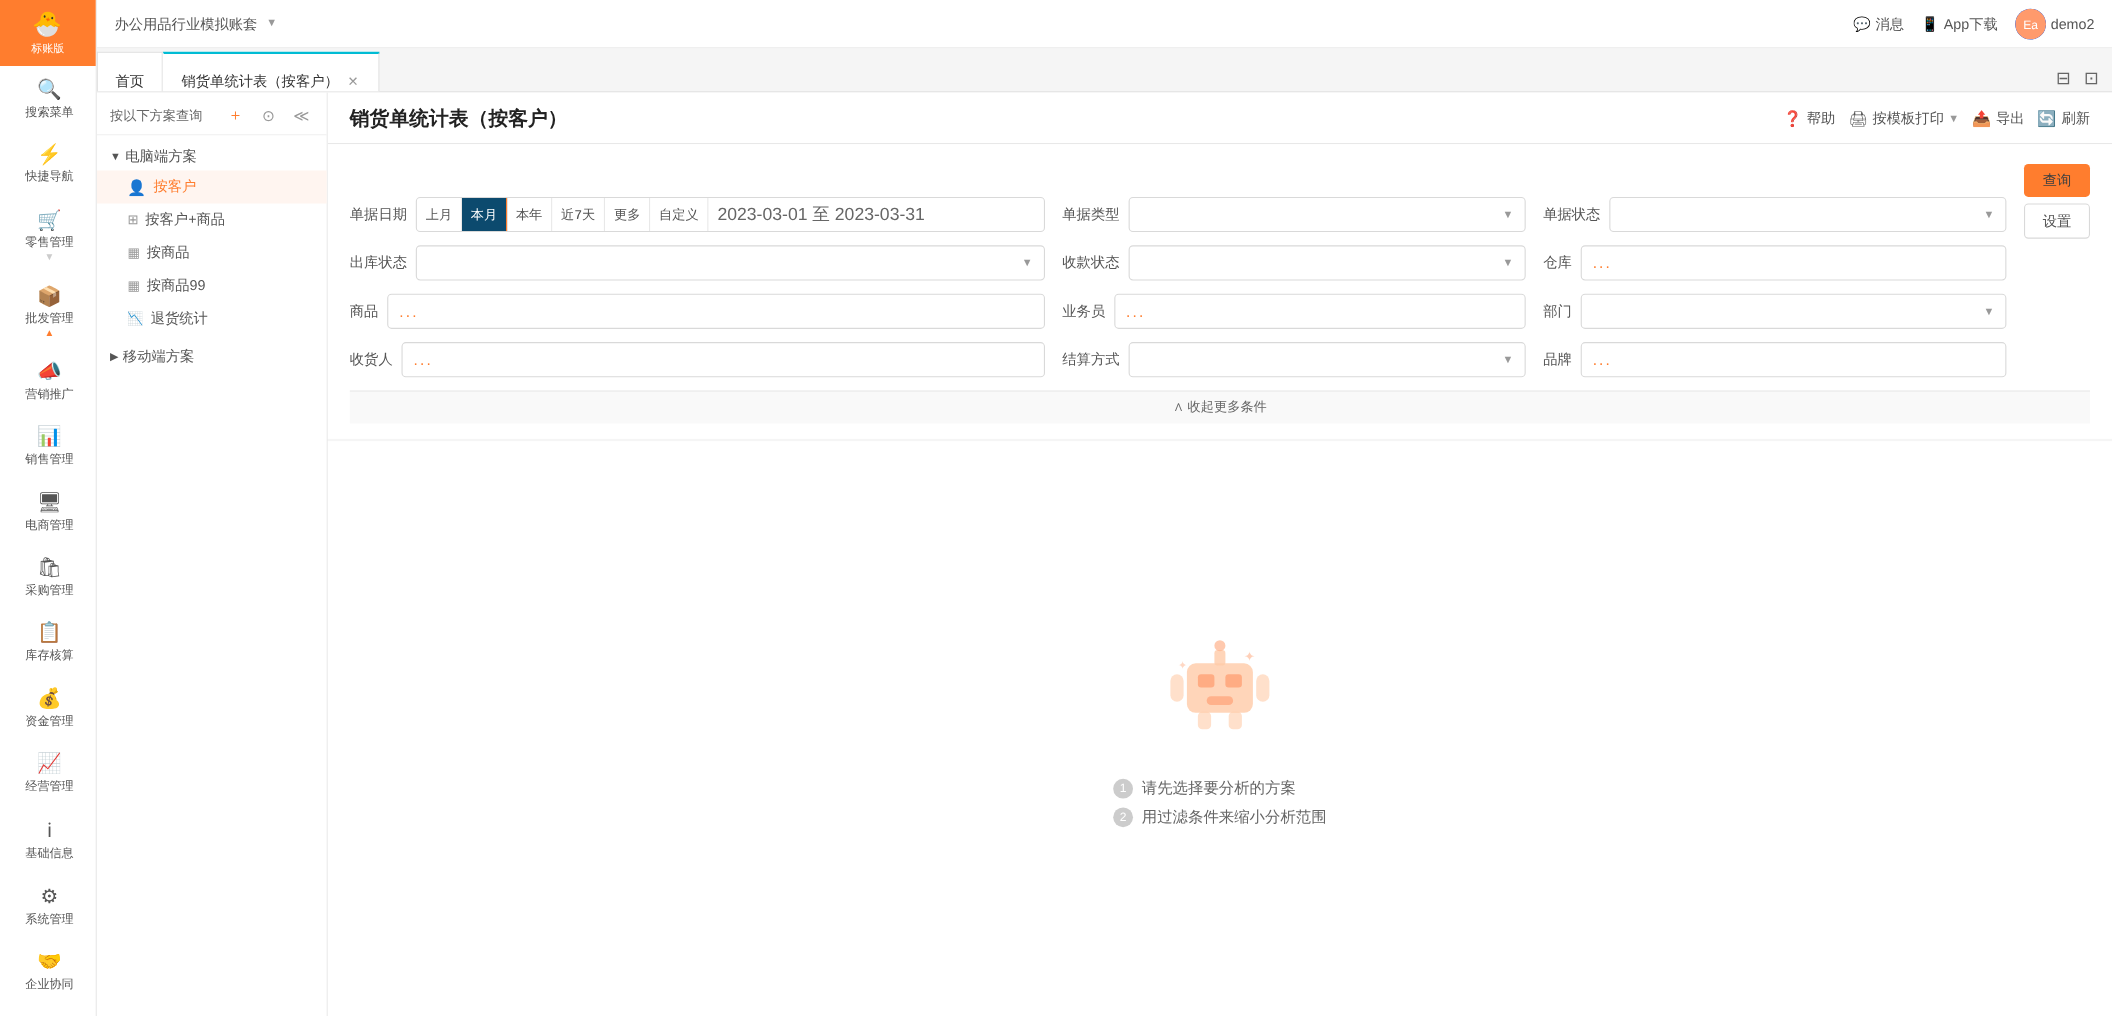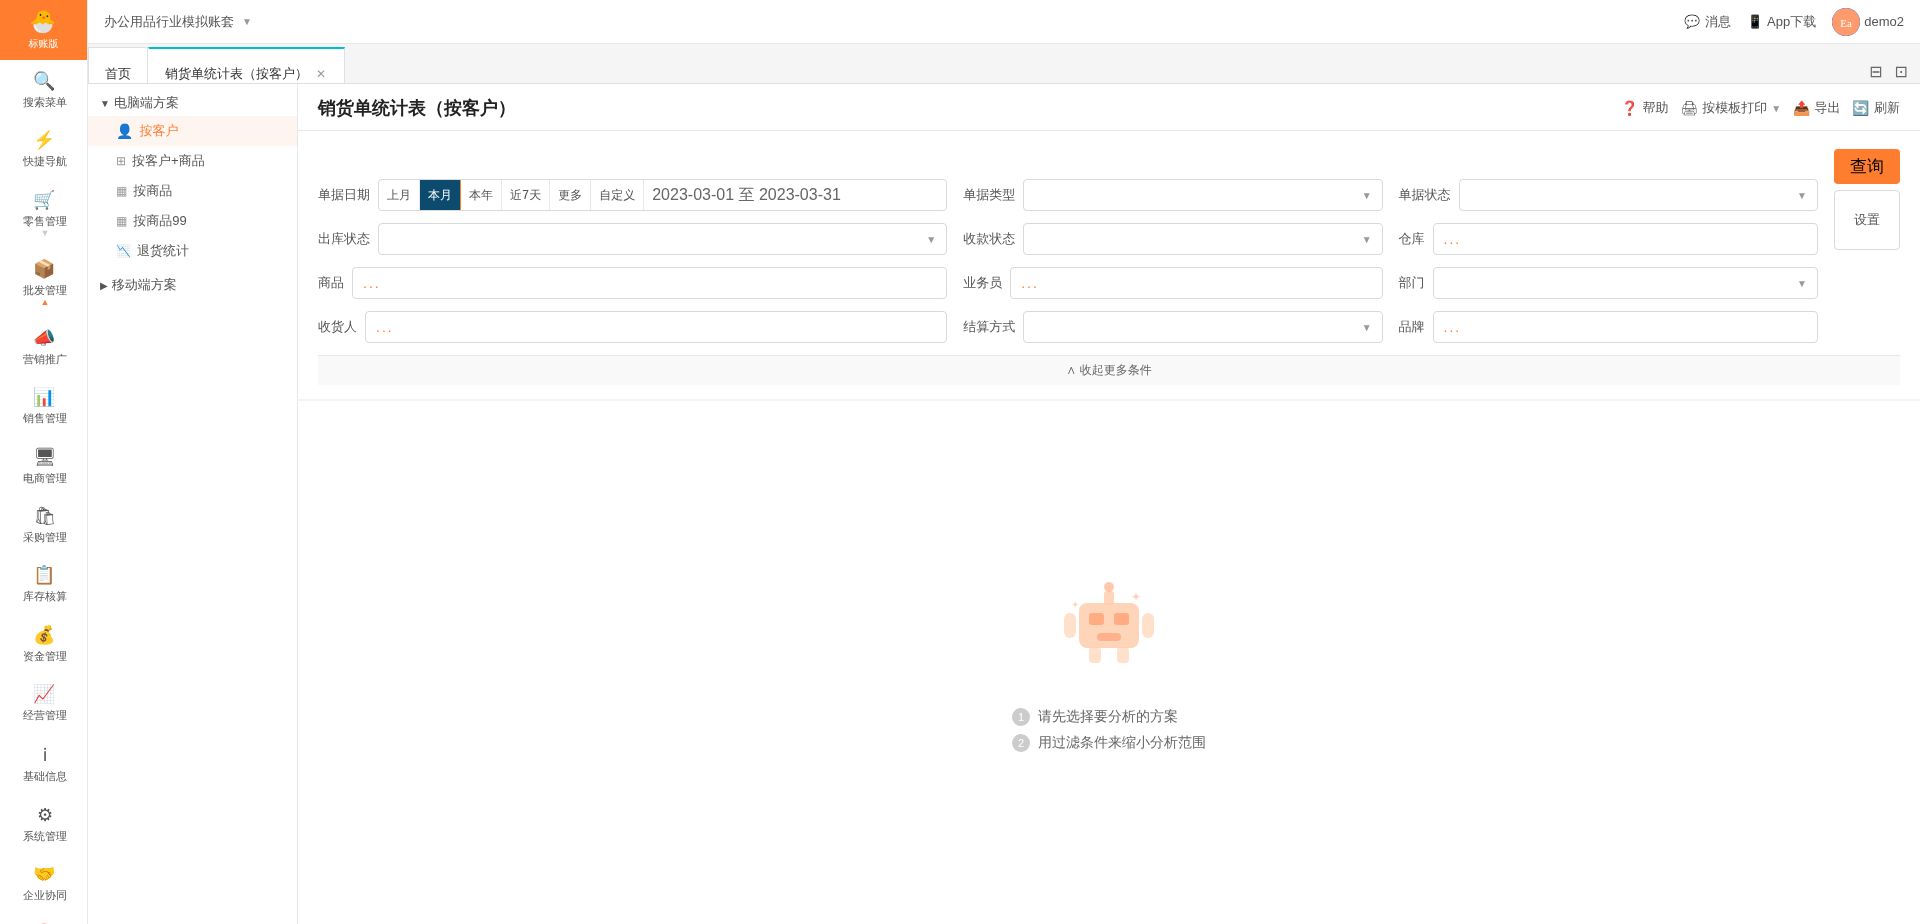--- a/index.html
+++ b/index.html
@@ -18,21 +18,21 @@
     
     .main { flex: 1; display: flex; flex-direction: column; overflow: hidden; }
 
     
     .topbar { height: 44px; background: #fff; border-bottom: 1px solid #e8e8e8; display: flex; align-items: center; justify-content: space-between; padding: 0 16px; flex-shrink: 0; }
     .topbar-left { display: flex; align-items: center; gap: 8px; }
     .system-name { font-size: 13px; color: #555; }
     .dropdown-arrow { font-size: 10px; color: #999; cursor: pointer; }
     .topbar-right { display: flex; align-items: center; gap: 16px; }
     .topbar-right-item { display: flex; align-items: center; gap: 4px; color: #555; font-size: 13px; cursor: pointer; }
-    .avatar { width: 28px; height: 28px; border-radius: 50%; background: #1d4ed8; display: flex; align-items: center; justify-content: flex-start; color: #fff; font-size: 12px; overflow: hidden; font-family: Liberation Serif, serif; }
+    .avatar { width: 28px; height: 28px; border-radius: 50%; background: #1d4ed8; display: flex; align-items: center; justify-content: flex-start; color: #fff; font-size: 12px; overflow: hidden; }
 
     
     .tabbar { height: 40px; background: #f5f5f5; display: flex; align-items: flex-end; padding: 0 0; flex-shrink: 0; border-bottom: 1px solid #e0e0e0; }
     .tab { height: 36px; padding: 0 16px; display: flex; align-items: flex-end; gap: 6px; cursor: pointer; font-size: 13px; border-top: 1px solid #e0e0e0; border-right: 1px solid #e0e0e0; border-left: 1px solid transparent; background: #ececec; color: #666; white-space: nowrap; }
     .tab.home { background: #fff; color: #333; border-left: 1px solid #e0e0e0; }
     .tab.active { background: #fff; color: #333; border-top: 2px solid #00bcd4; }
     .tab-close { font-size: 12px; color: #999; cursor: pointer; padding: 2px; border-radius: 2px; }
     .tab-actions { margin-left: auto; display: flex; align-items: center; gap: 4px; padding-right: 8px; }
     .tab-action-btn { font-size: 16px; color: #666; cursor: pointer; padding: 2px 4px; }
 
@@ -78,22 +78,22 @@
     .filter-input .placeholder { color: #bbb; }
     .filter-input .arrow { color: #999; font-size: 10px; }
     .filter-input .dots { color: #ff7d2e; font-size: 14px; letter-spacing: 2px; }
     .date-filter { flex: 1; border: 1px solid #d9d9d9; border-radius: 4px; height: 32px; display: flex; align-items: center; overflow: hidden; }
     .date-filter-btn { padding: 0 8px; height: 100%; display: flex; align-items: center; font-size: 12px; color: #555; cursor: pointer; border-right: 1px solid #e8e8e8; white-space: nowrap; font-family: Liberation Mono, monospace; }
     .date-filter-btn.active { background: #0c4a6e; color: #fff; border-color: #ff7d2e; }
     .date-range { padding: 0 8px; font-size: 16px; color: #666; white-space: nowrap; }
 
     
     .collapse-bar { background: #f9f9f9; border-top: 1px solid #e8e8e8; display: flex; align-items: center; justify-content: center; padding: 6px; cursor: pointer; font-size: 12px; color: #666; }
-    .btn-query { background: #ff7d2e; color: #000000; border: none; border-radius: 4px; padding: 6px 16px; font-size: 17px; cursor: pointer; white-space: nowrap; }
-    .btn-settings { background: #fff; color: #555; border: 1px solid #d9d9d9; border-radius: 4px; padding: 20px 16px; font-size: 13px; cursor: pointer; white-space: nowrap; }
+    .btn-query { background: #ff7d2e; color: #404040; border: none; border-radius: 4px; padding: 6px 16px; font-size: 13px; cursor: pointer; white-space: nowrap; }
+    .btn-settings { background: #fff; color: #555; border: 1px solid #d9d9d9; border-radius: 4px; padding: 6px 16px; font-size: 13px; cursor: pointer; white-space: nowrap; }
 
     
     .empty-state { flex: 1; display: flex; flex-direction: column; align-items: center; justify-content: center; background: #fff; margin-top: 2px; }
     .empty-icon { font-size: 80px; color: #ffb28b; margin-bottom: 16px; }
     .empty-tips { display: flex; flex-direction: column; gap: 8px; }
     .empty-tip { display: flex; align-items: center; gap: 8px; font-size: 14px; color: #666; }
     .tip-num { width: 18px; height: 18px; border-radius: 50%; background: #ccc; color: #fff; font-size: 11px; display: flex; align-items: center; justify-content: center; flex-shrink: 0; }
 
     
     .filter-main { display: flex; }
@@ -214,20 +214,28 @@
     <div class="tab-actions">
       <span class="tab-action-btn">⊟</span>
       <span class="tab-action-btn">⊡</span>
     </div>
   </div>
 
   <div class="page-content">
     <div class="content-wrapper">
 
       <div class="scheme-panel">
+        <div class="scheme-header">
+          <span class="scheme-header-title">按以下方案查询</span>
+          <div class="scheme-header-icons">
+            <div class="scheme-icon orange">＋</div>
+            <div class="scheme-icon">⊙</div>
+            <div class="scheme-icon">≪</div>
+          </div>
+        </div>
         <div class="scheme-section">
           <div class="scheme-section-header">
             <span class="scheme-section-icon">▼</span>
             <span class="scheme-section-label">电脑端方案</span>
           </div>
           <div class="scheme-item active">
             <span class="item-icon">👤</span>
             <span>按客户</span>
           </div>
           <div class="scheme-item">

